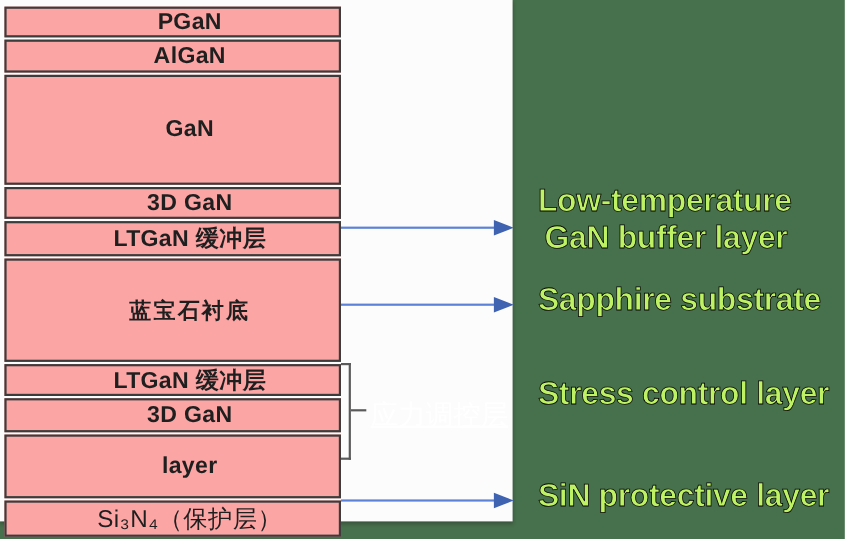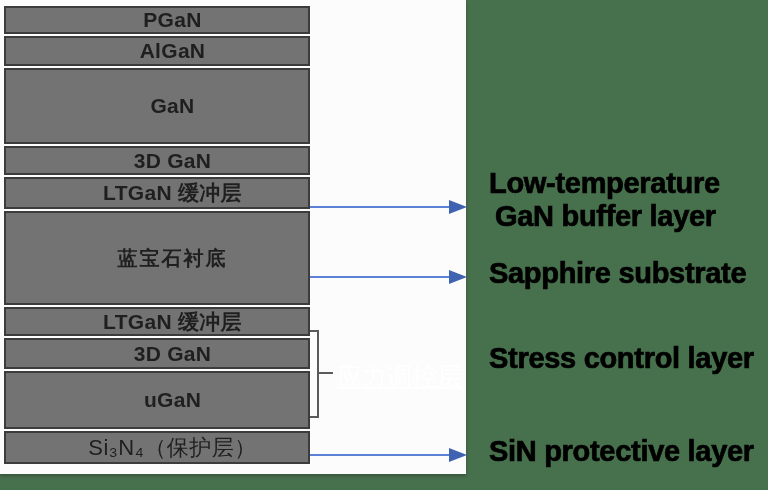--- a/index.html
+++ b/index.html
@@ -16,21 +16,21 @@
     background:#fcfcfc;
     box-shadow:0 2px 3px rgba(40,50,40,.45);
   }
   .stack{
     position:absolute;left:4px;top:6px;width:306px;
     display:flex;flex-direction:column;gap:2px;
   }
   .layer{
     box-sizing:border-box;
     border:2px solid #3c3c3c;
-    background:#737373;
+    background:#fca5a5;
     display:flex;align-items:center;justify-content:center;
     font-weight:700;font-size:21px;color:#1f1f1f;
     letter-spacing:.3px;
     padding-left:31px;
   }
   .layer.sapphire{font-weight:700;font-size:20px;letter-spacing:2px;}
   .layer.plain{font-weight:400;font-size:22px;letter-spacing:.5px;align-items:center;}
   .arrow{position:absolute;left:310px;width:158px;height:14px;}
   .arrow-line{position:absolute;left:0;top:6px;width:140px;height:2px;background:#5b82d6;}
   .arrow-head{
@@ -46,21 +46,21 @@
     border-right:2px solid #5a5a5a;
     border-bottom:2px solid #5a5a5a;
   }
   .bracket-tick{position:absolute;left:319px;top:372px;width:14px;height:2px;background:#5a5a5a;}
   .bracket-label{
     position:absolute;left:337px;top:360px;
     font-size:25px;color:#ffffff;white-space:nowrap;text-decoration:underline;
   }
   .anno{
     position:absolute;left:489px;
-    color:#000000;font-weight:700;font-size:29px;
+    color:#bef264;font-weight:700;font-size:29px;
     letter-spacing:-0.3px;white-space:nowrap;
     -webkit-text-stroke:0.7px #000;
     line-height:33px;
   }
   .anno.two-line .line2{padding-left:6px;}
   #anno-lowtemp{top:167px;}
   #anno-sapphire{top:257px;}
   #anno-stress{top:342px;}
   #anno-sin{top:435px;}
 </style>
@@ -71,40 +71,40 @@
 
   <div class="panel"></div>
 
   <div class="stack">
     <div class="layer" style="height:28px">
       <span>PGaN</span>
     </div>
     <div class="layer" style="height:30px">
       <span>AlGaN</span>
     </div>
-    <div class="layer" style="height:76px">
+    <div class="layer" style="height:100px">
       <span>GaN</span>
     </div>
     <div class="layer" style="height:29px">
       <span>3D GaN</span>
     </div>
     <div class="layer" style="height:32px">
       <span>LTGaN 缓冲层</span>
     </div>
     <div class="layer sapphire" style="height:94px">
       <span>蓝宝石衬底</span>
     </div>
     <div class="layer" style="height:29px">
       <span>LTGaN 缓冲层</span>
     </div>
     <div class="layer" style="height:31px">
       <span>3D GaN</span>
     </div>
     <div class="layer" style="height:58px">
-      <span>uGaN</span>
+      <span>layer</span>
     </div>
     <div class="layer plain" style="height:33px">
       <span>Si₃N₄（保护层）</span>
     </div>
   </div>
 
   <div class="arrow" style="top:200px">
     <div class="arrow-line"></div>
     <div class="arrow-head"></div>
   </div>

